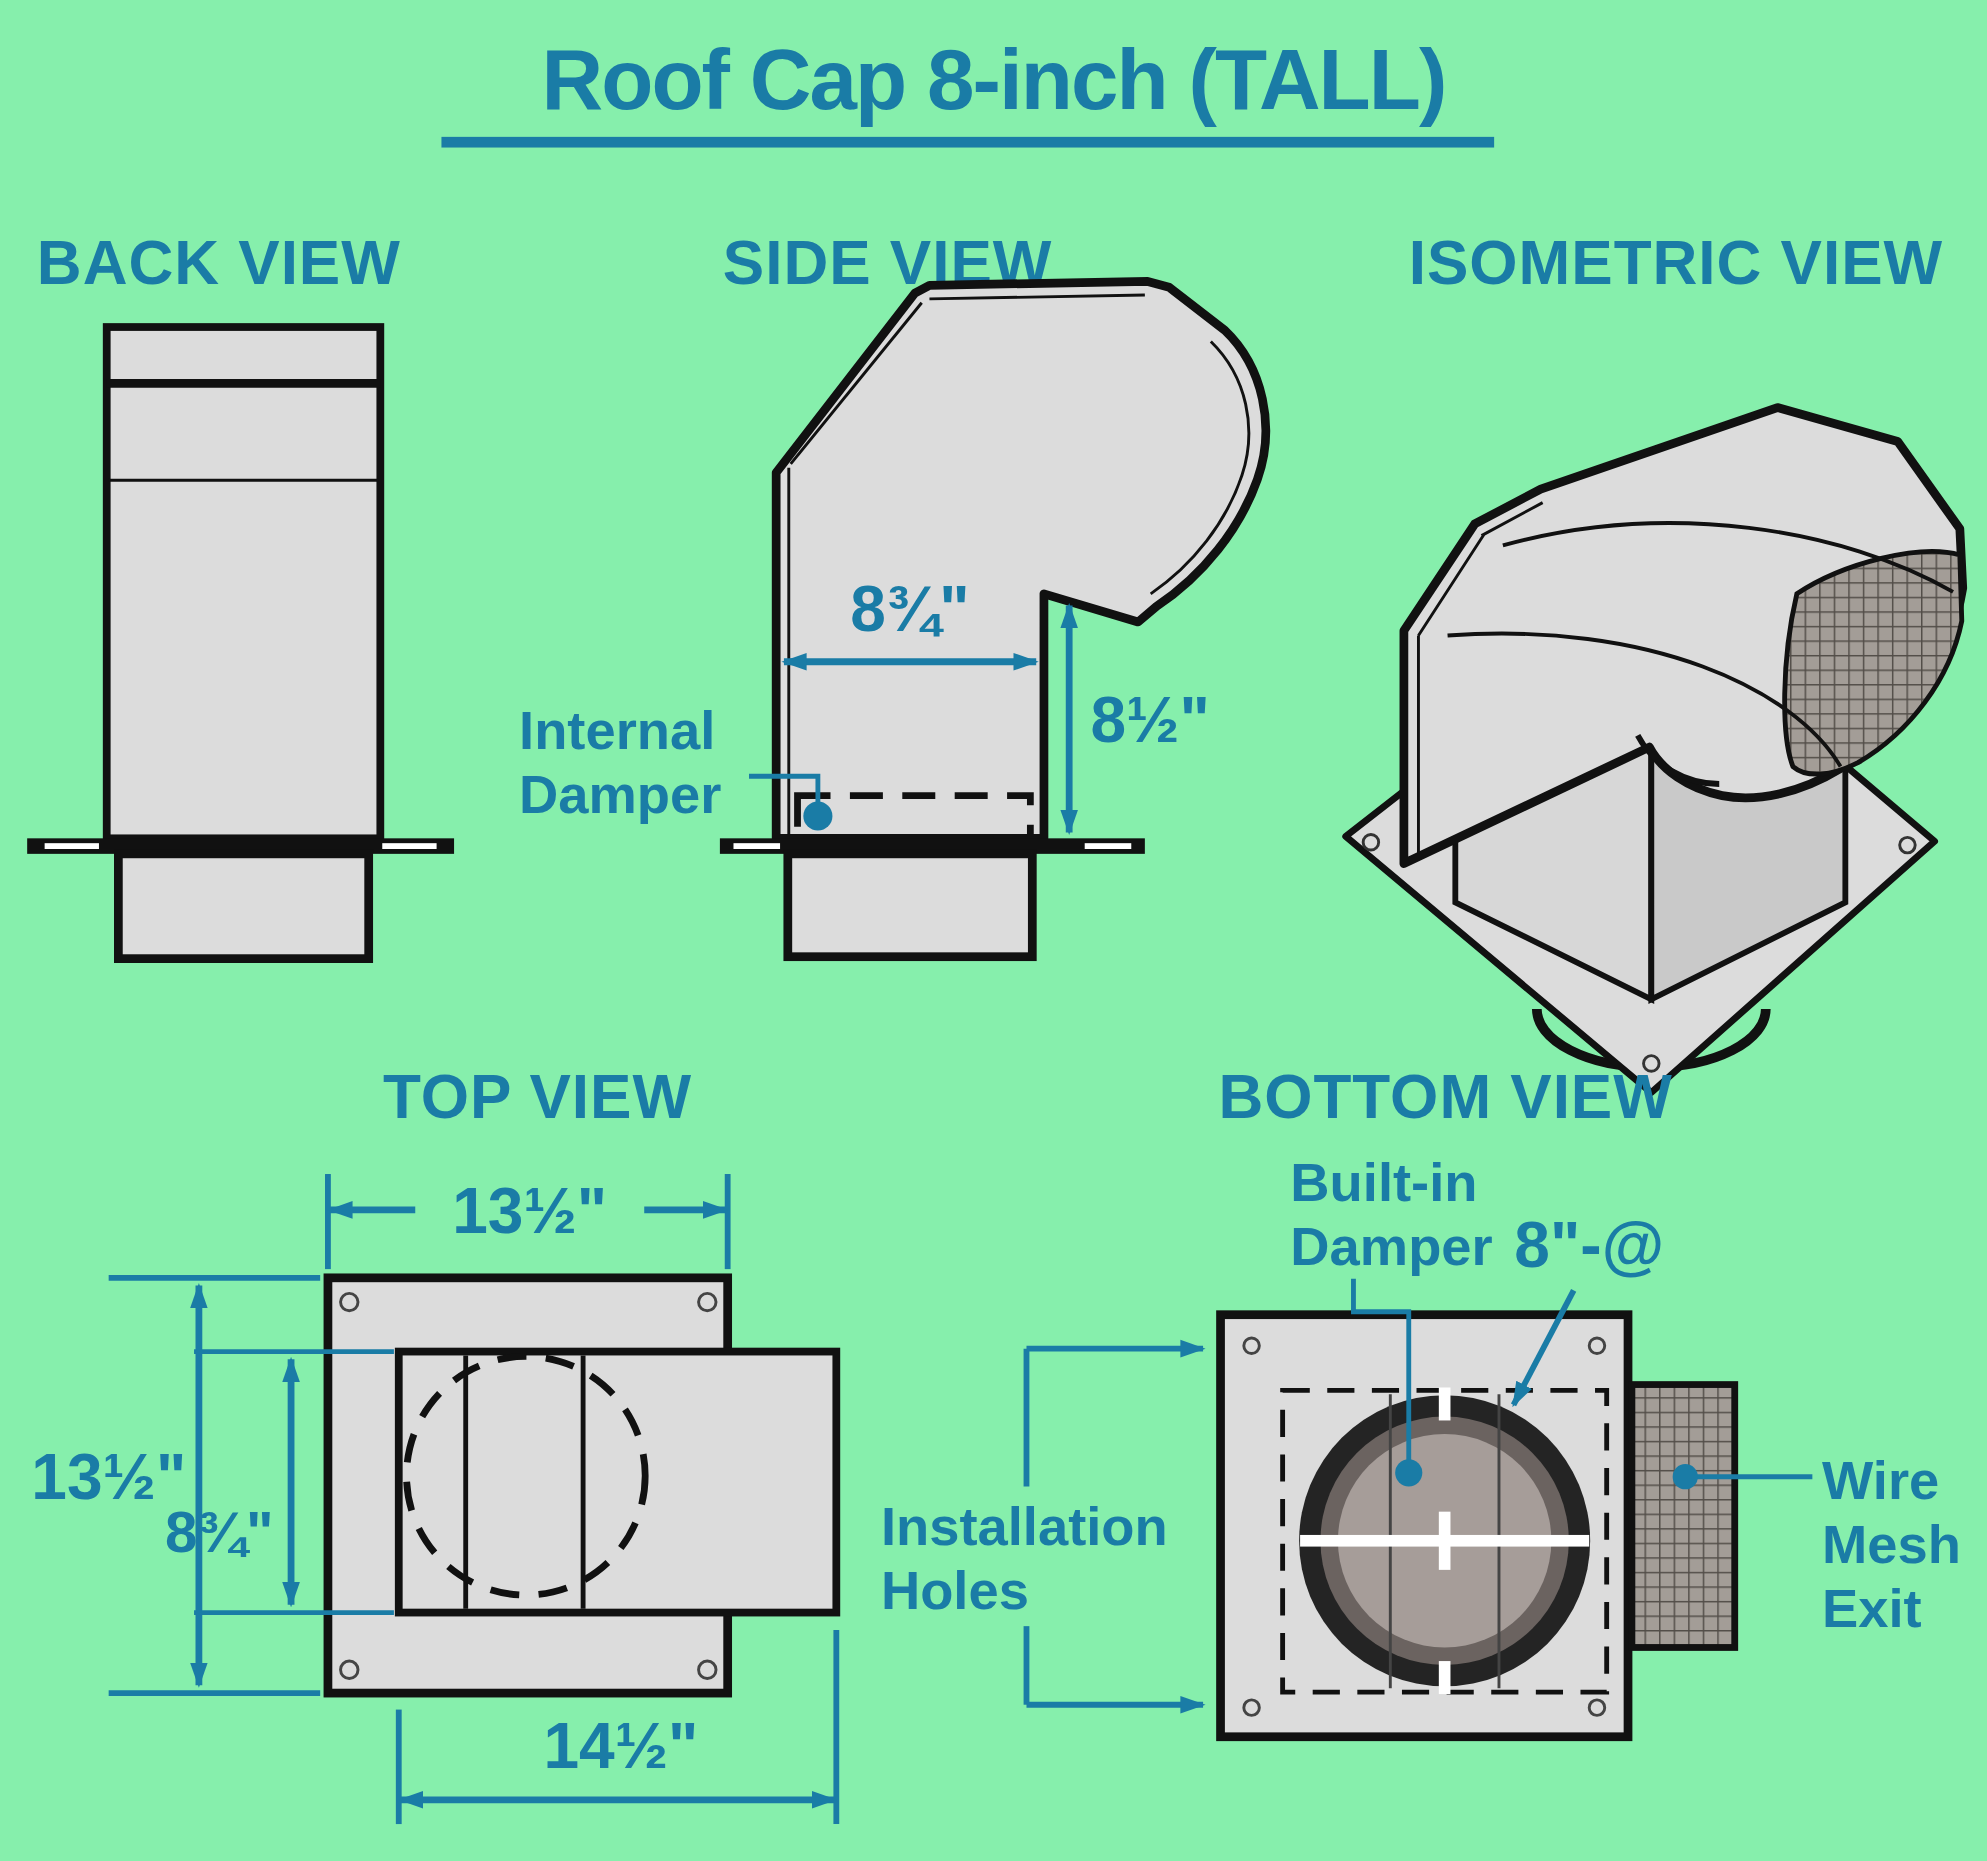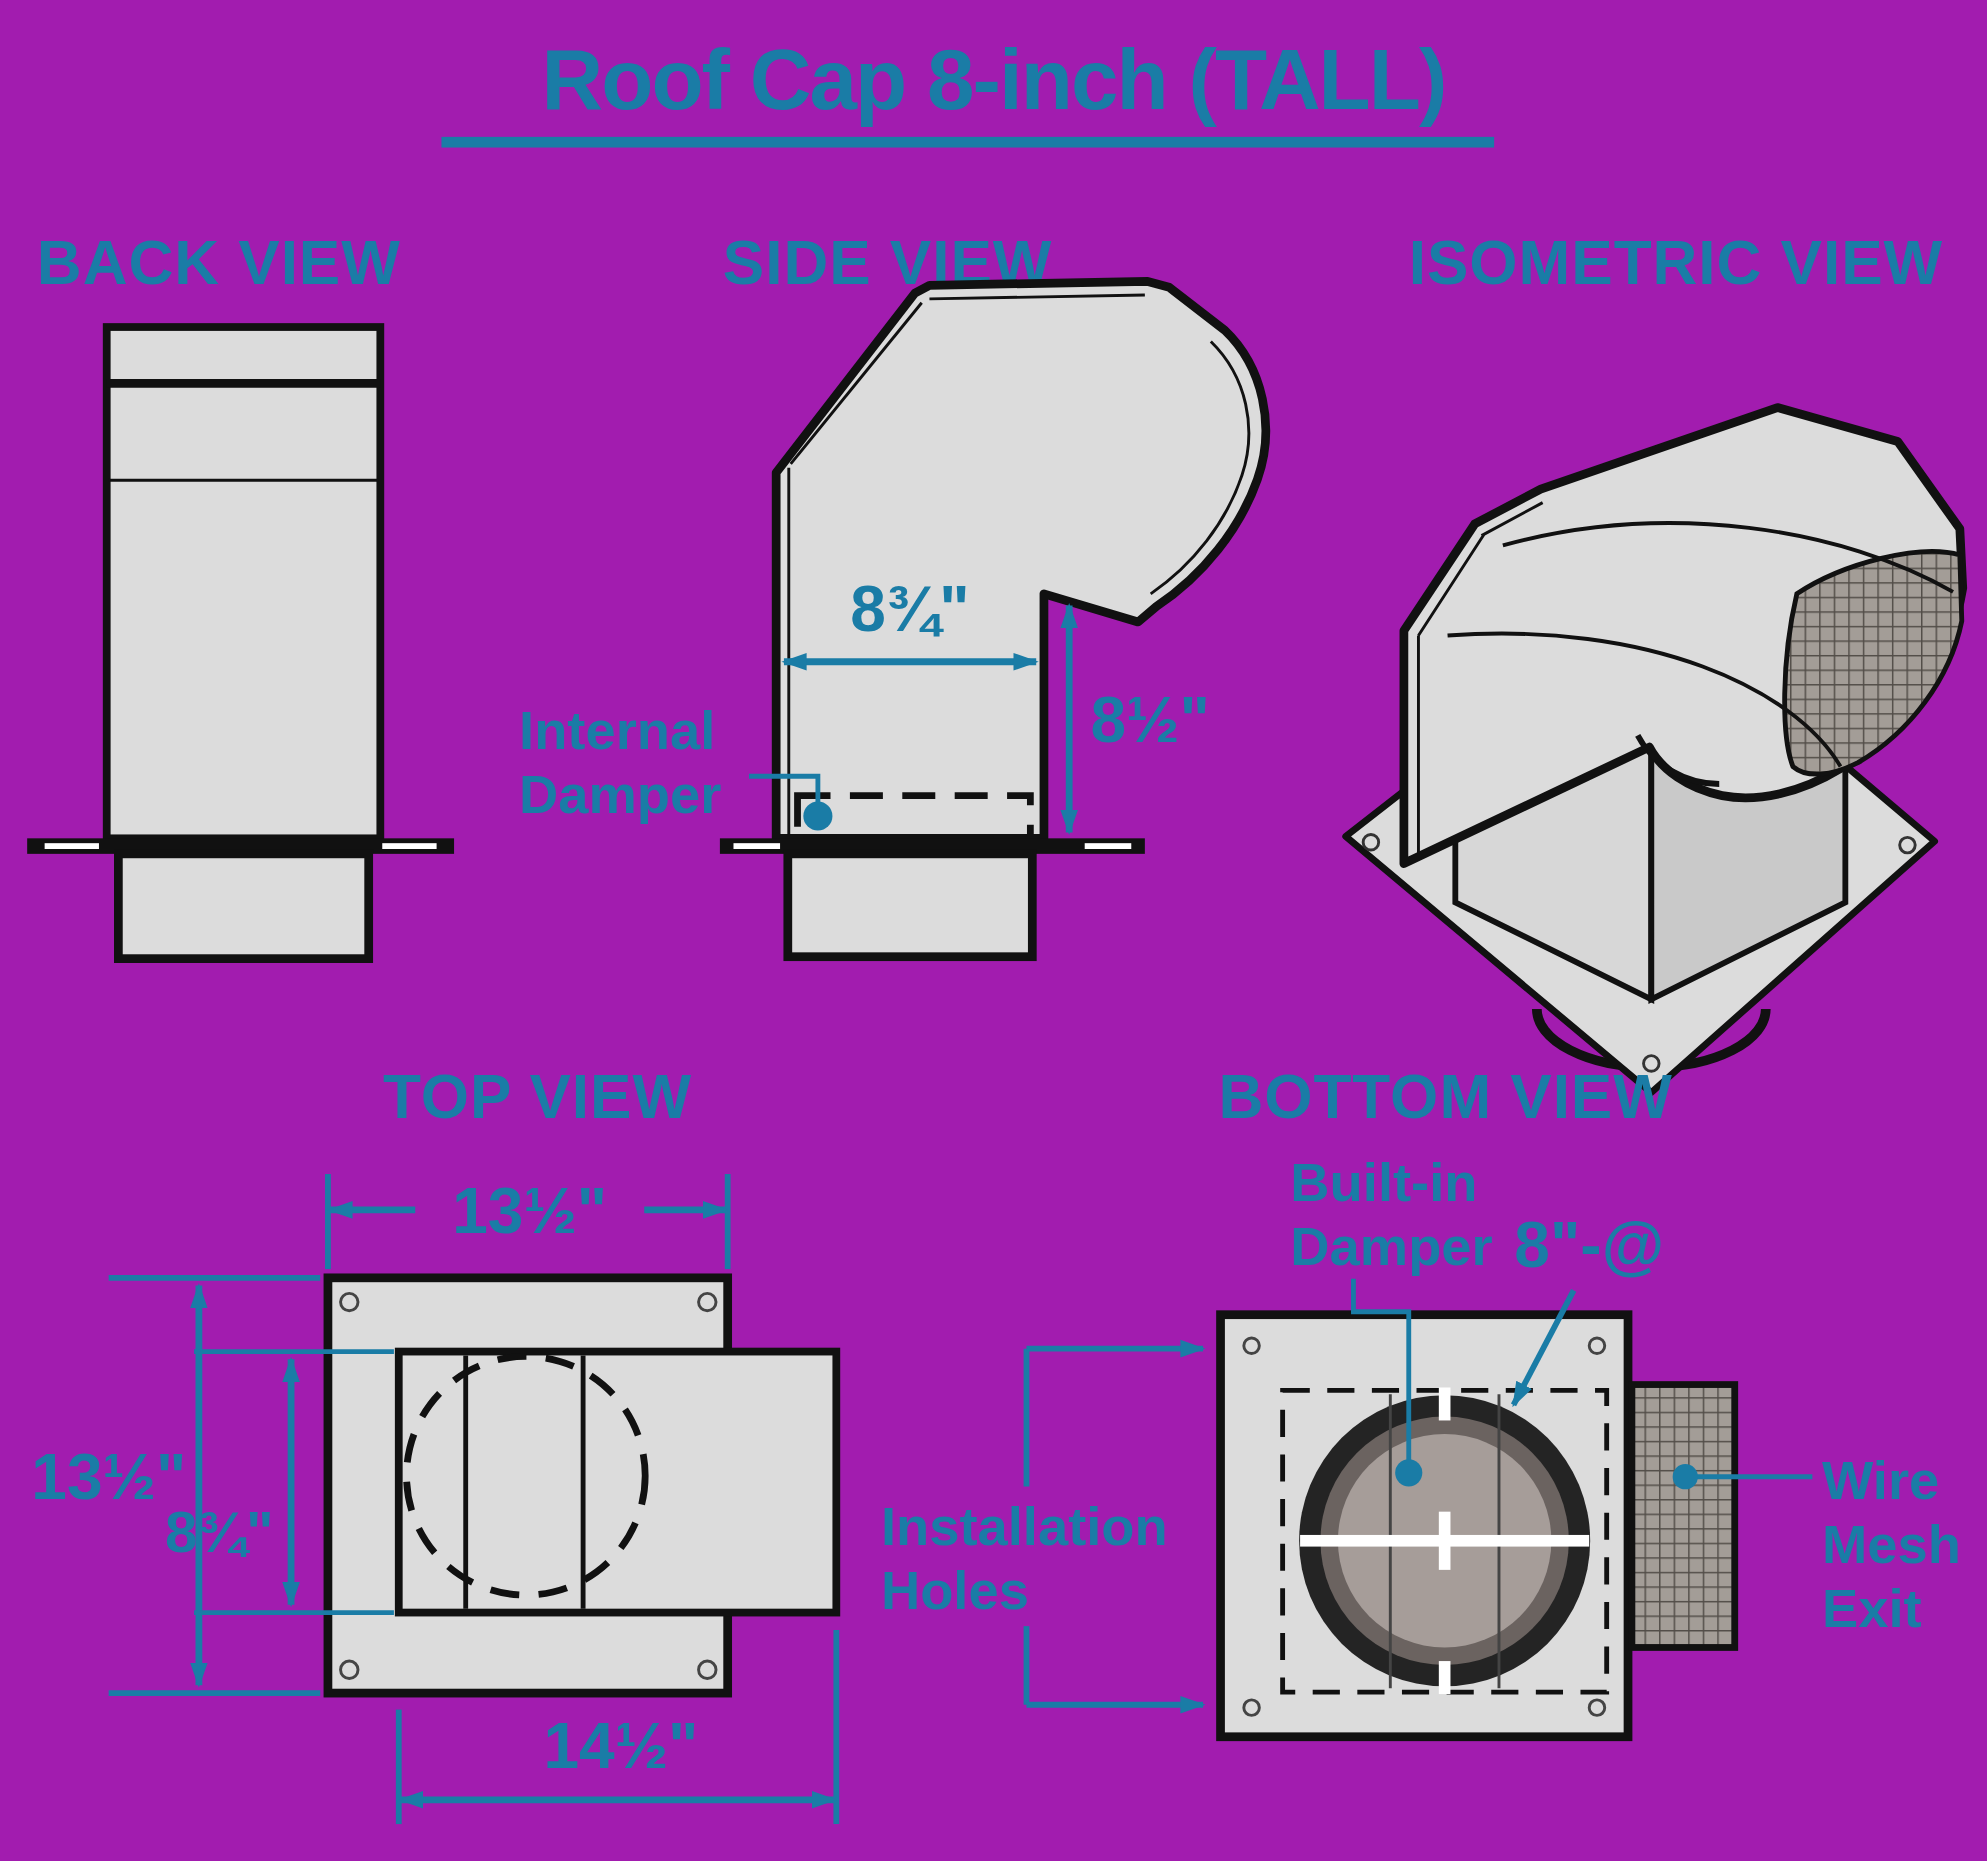--- a/index.html
+++ b/index.html
@@ -1,16 +1,16 @@
 <!DOCTYPE html>
 <html><head>
 <meta charset="utf-8">
 <style>
   html,body{margin:0;padding:0;background:#ffffff;}
-  #canvas{position:relative;width:1987px;height:1861px;background:#a21caf;overflow:hidden;}
+  #canvas{position:relative;width:1987px;height:1861px;background:#86efac;overflow:hidden;}
   svg{position:absolute;left:0;top:0;}
   text{font-family:"Liberation Sans",sans-serif;font-weight:bold;}
   .title-t{font-size:88px;letter-spacing:-2px;}
   .view-t{font-size:64px;letter-spacing:1px;}
   .dim-t{font-size:66px;}
   .dim-s{font-size:60px;}
   .ann-t{font-size:56px;}
 </style>
 </head>
 <body>

